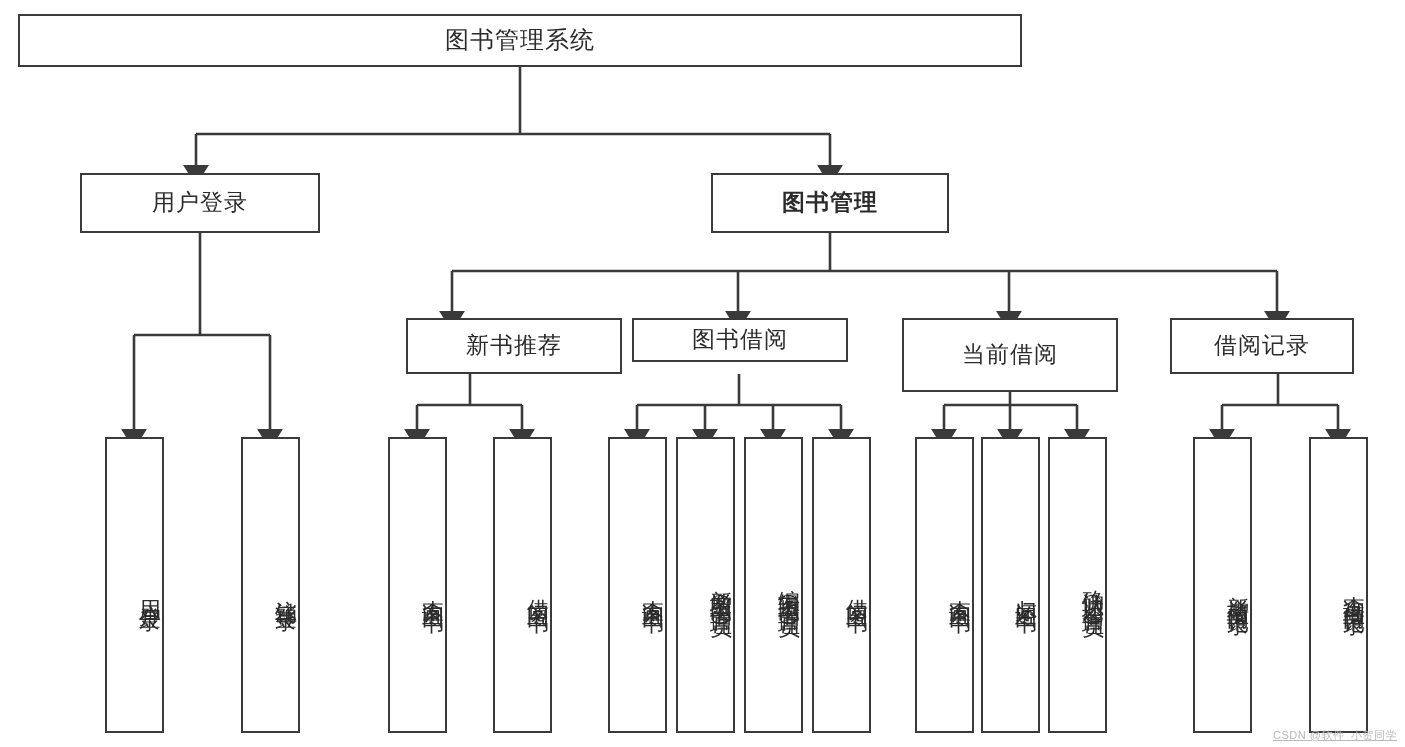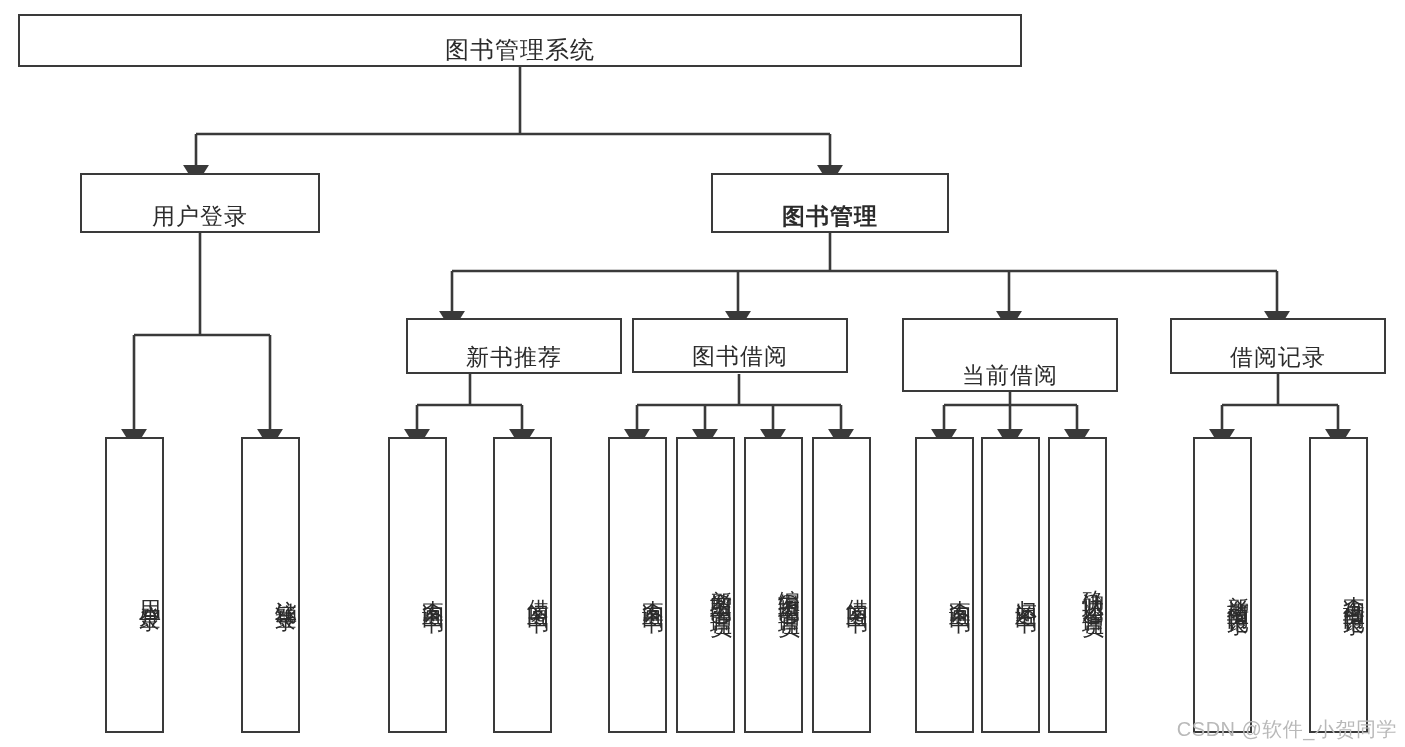--- a/index.html
+++ b/index.html
@@ -32,21 +32,20 @@
     border: 2px solid #3a3a3a;
     display: flex;
     align-items: center;
     justify-content: center;
     color: #2b2b2b;
   }
   .node.horiz {
     font-size: 23px;
     letter-spacing: 1px;
     line-height: 1.2;
-    align-items: flex-end;
   }
   .node.root {
     font-size: 24px;
   }
   .node.vert {
     writing-mode: vertical-rl;
     text-orientation: upright;
     font-size: 22px;
     letter-spacing: 4px;
     line-height: 1.05;
@@ -56,24 +55,25 @@
   }
   .node.vert .vlabel {
     writing-mode: vertical-rl;
     text-orientation: upright;
     white-space: nowrap;
   }
   .watermark {
     position: absolute;
     right: 8px;
     bottom: 4px;
-    font-size: 20px;
+    font-size: 11px;
     color: #b9b9b9;
     letter-spacing: 0.5px;
     white-space: nowrap;
+    text-decoration: underline;
   }
 </style>
 </head>
 <body>
 
 <div id="canvas">
 
   <svg class="wires" viewBox="0 0 1405 747" xmlns="http://www.w3.org/2000/svg">
     <defs>
       <marker id="arw" markerWidth="12" markerHeight="14" refX="1.2" refY="5" orient="auto" markerUnits="strokeWidth">
@@ -131,27 +131,27 @@
   <div class="node horiz" style="left:80px; top:173px; width:240px; height:60px;">
     <span>用户登录</span>
   </div>
   <div class="node horiz" style="left:711px; top:173px; width:238px; height:60px;font-weight:bold;">
     <span>图书管理</span>
   </div>
 
   <div class="node horiz" style="left:362px; top:318px; width:216px; height:56px;margin-left:44px;">
     <span>新书推荐</span>
   </div>
-  <div class="node horiz" style="left:632px; top:318px; width:216px; height:55px;">
+  <div class="node horiz" style="left:632px; top:318px; width:216px; height:44px;">
     <span>图书借阅</span>
   </div>
   <div class="node horiz" style="left:902px; top:318px; width:216px; height:74px;">
     <span>当前借阅</span>
   </div>
-  <div class="node horiz" style="left:1170px; top:318px; width:216px; height:56px;">
+  <div class="node horiz" style="left:1170px; top:318px; width:184px; height:56px;">
     <span>借阅记录</span>
   </div>
 
   <div class="node vert" style="left:105px; top:437px; width:59px; height:296px;">
     <span class="vlabel">用户登录</span>
   </div>
   <div class="node vert" style="left:241px; top:437px; width:59px; height:296px;">
     <span class="vlabel">注销登录</span>
   </div>
 

